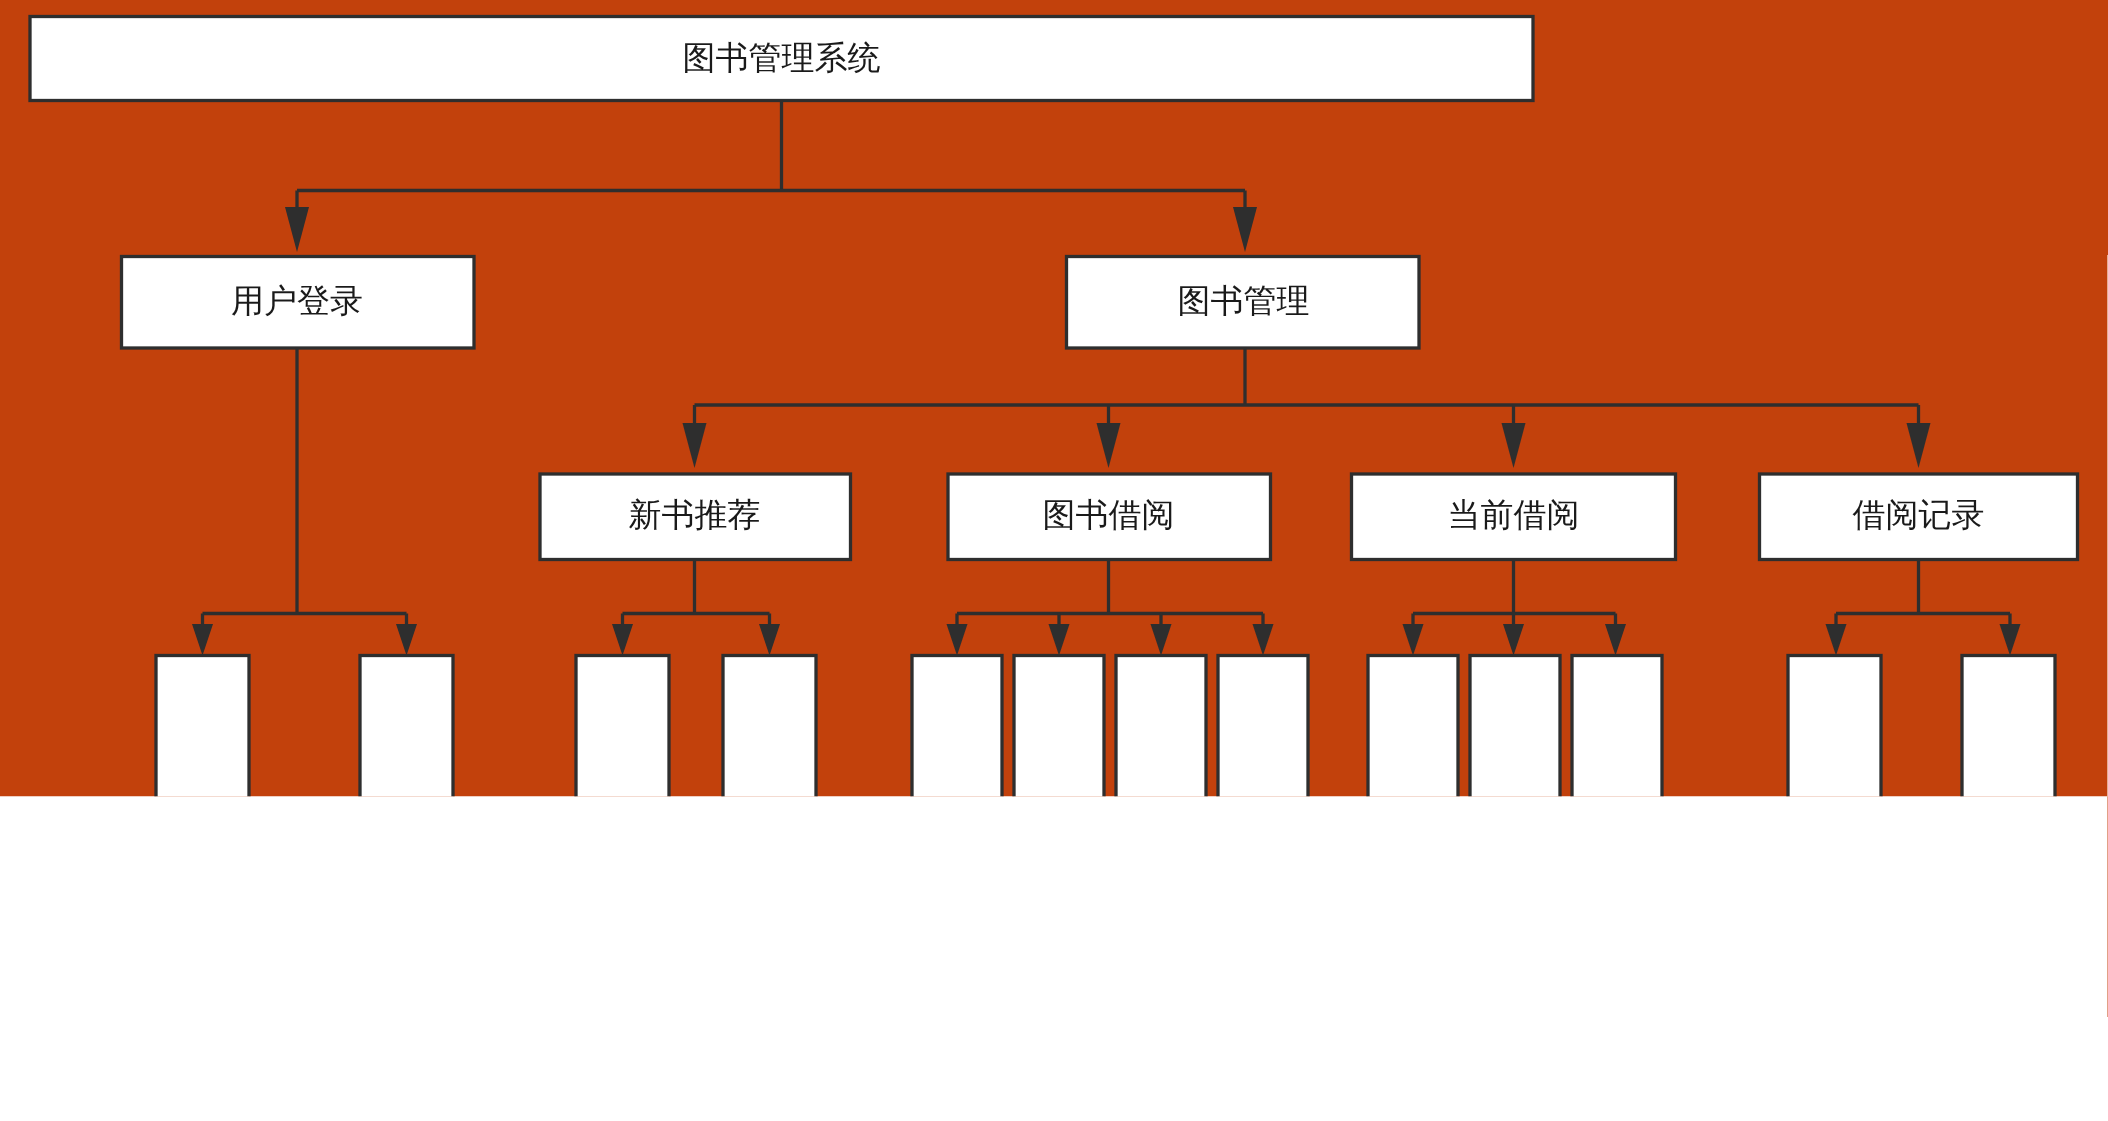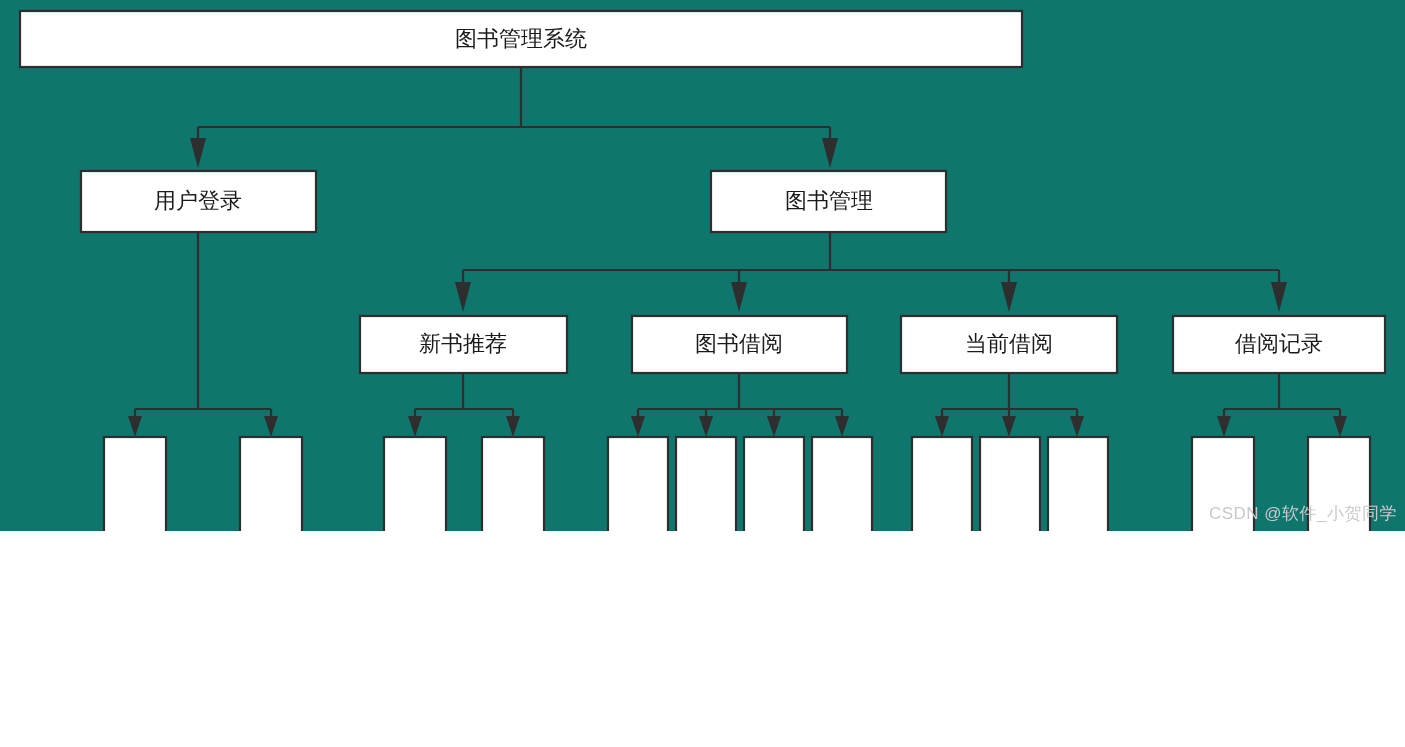--- a/index.html
+++ b/index.html
@@ -4,21 +4,21 @@
 <style>
   html, body {
     margin: 0;
     padding: 0;
     background: #ffffff;
   }
   #canvas {
     position: relative;
     width: 1405px;
     height: 531px;
-    background: #0f766e;
+    background: #c2410c;
     overflow: hidden;
     font-family: "Liberation Sans", "DejaVu Sans", sans-serif;
   }
   svg#diagram {
     position: absolute;
     left: 0;
     top: 0;
     width: 1405px;
     height: 747px;
   }
@@ -222,15 +222,14 @@
   <div class="vlabel" style="left:744px; top:444px; width:60px; height:290px;">编辑图书（管理员）</div>
   <div class="vlabel" style="left:812px; top:500px; width:60px; height:230px;">借阅图书</div>
 
   <div class="vlabel" style="left:912px; top:500px; width:60px; height:230px;">查询图书</div>
   <div class="vlabel" style="left:980px; top:500px; width:60px; height:230px;">归还图书</div>
   <div class="vlabel" style="left:1048px; top:444px; width:60px; height:290px;">确认归还（管理员）</div>
 
   <div class="vlabel" style="left:1192px; top:470px; width:62px; height:260px;">新增借阅记录</div>
   <div class="vlabel" style="left:1308px; top:470px; width:62px; height:260px;">查询借阅记录</div>
 
-  <div class="watermark">CSDN @软件_小贺同学</div>
 
 </div>
 
 </body></html>

